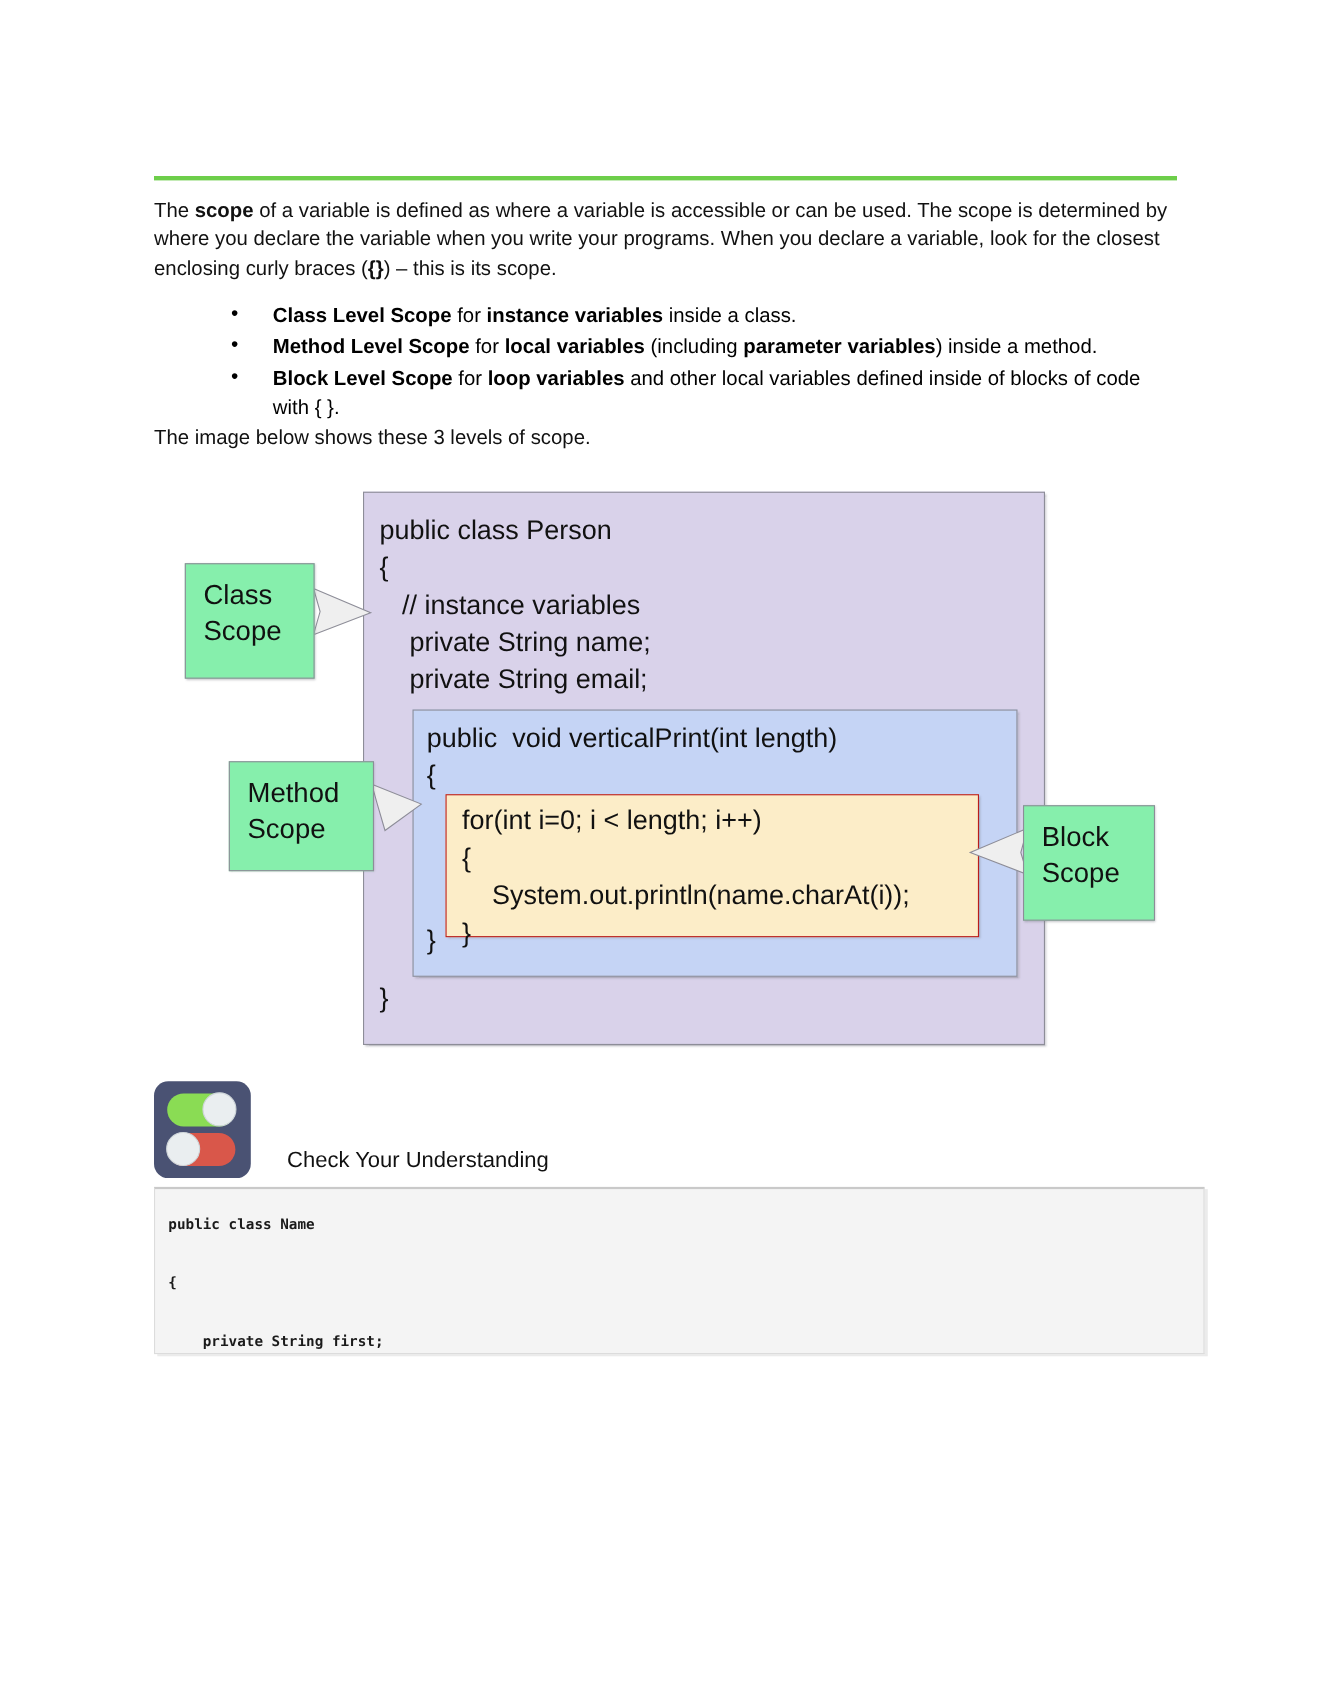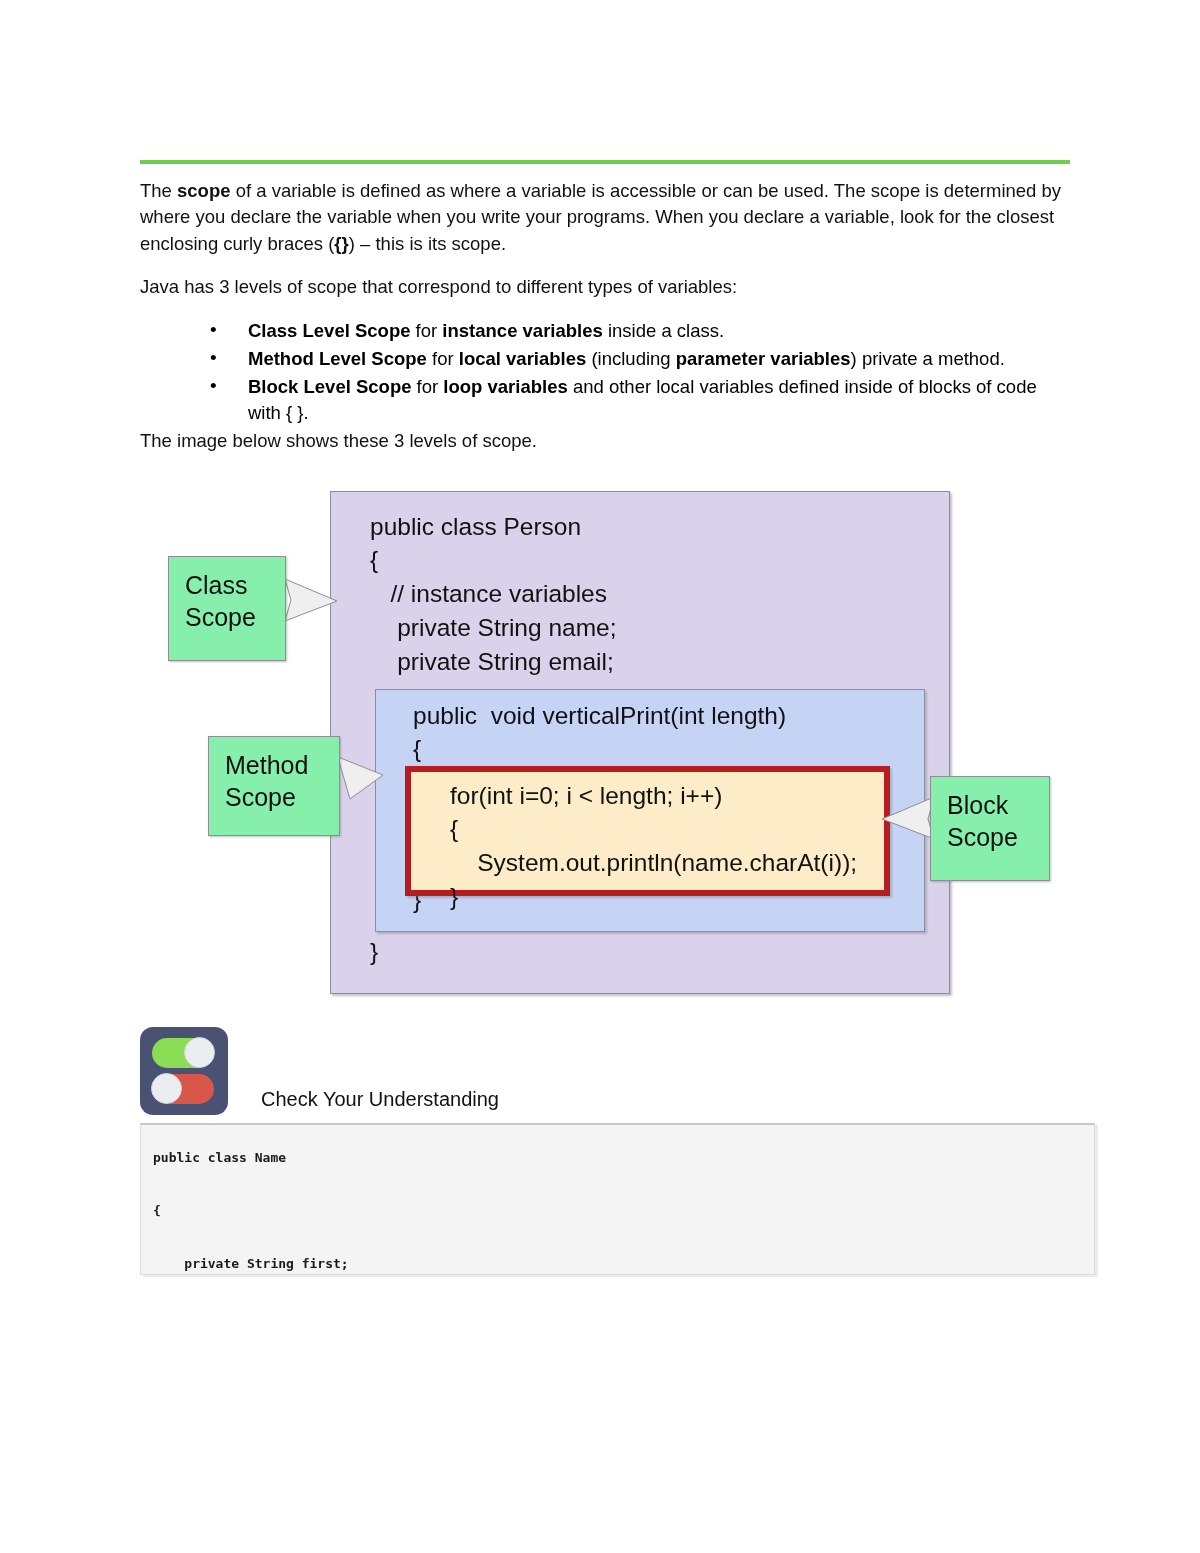--- a/index.html
+++ b/index.html
@@ -91,21 +91,20 @@
     background: #D9D2EA;
     border: 1px solid #8d8d98;
     box-sizing: border-box;
     box-shadow: 2px 2px 2px rgba(120,120,130,0.45);
   }
   .code-line {
     font-size: 24.5px;
     line-height: 1.38;
     color: #111111;
     white-space: pre;
-    margin-left: 25px;
   }
   .class-box .class-code {
     position: absolute;
     left: 14px;
     top: 18px;
   }
   .class-box .class-close {
     position: absolute;
     left: 14px;
     top: 443px;
@@ -133,21 +132,21 @@
     top: 193px;
   }
 
   .block-box {
     position: absolute;
     left: 265px;
     top: 285px;
     width: 485px;
     height: 130px;
     background: #FCEDC8;
-    border: 6px solid #b91c1c;
+    border: 1px solid #b91c1c;
     box-sizing: border-box;
     box-shadow: 2px 2px 2px rgba(120,120,130,0.40);
   }
   .block-box .block-code {
     position: absolute;
     left: 14px;
     top: 7px;
   }
 
   
@@ -271,25 +270,24 @@
 </head>
 <body>
 
 <div class="page">
   <div class="content">
 
     <div class="rule-green"></div>
 
     <p class="para"><span>The </span><b>scope</b><span> of a variable is defined as where a variable is accessible or can be used. The scope is determined by where you declare the variable when you write your programs. When you declare a variable, look for the closest enclosing curly braces (</span><b>{}</b><span>) – this is its scope.</span></p>
 
-    <p class="para">Java has 3 levels of scope that correspond to different types of variables:</p>
 
     <ul class="bullets">
       <li><b>Class Level Scope</b><span> for </span><b>instance variables</b><span> inside a class.</span></li>
-      <li><b>Method Level Scope</b><span> for </span><b>local variables</b><span> (including </span><b>parameter variables</b><span>) private a method.</span></li>
+      <li><b>Method Level Scope</b><span> for </span><b>local variables</b><span> (including </span><b>parameter variables</b><span>) inside a method.</span></li>
       <li><b>Block Level Scope</b><span> for </span><b>loop variables</b><span> and other local variables defined inside of blocks of code with { }.</span></li>
     </ul>
 
     <p class="para tight">The image below shows these 3 levels of scope.</p>
 
     <div class="figure-wrap">
 
       <div class="class-box">
         <div class="code-line class-code">public class Person
 {

